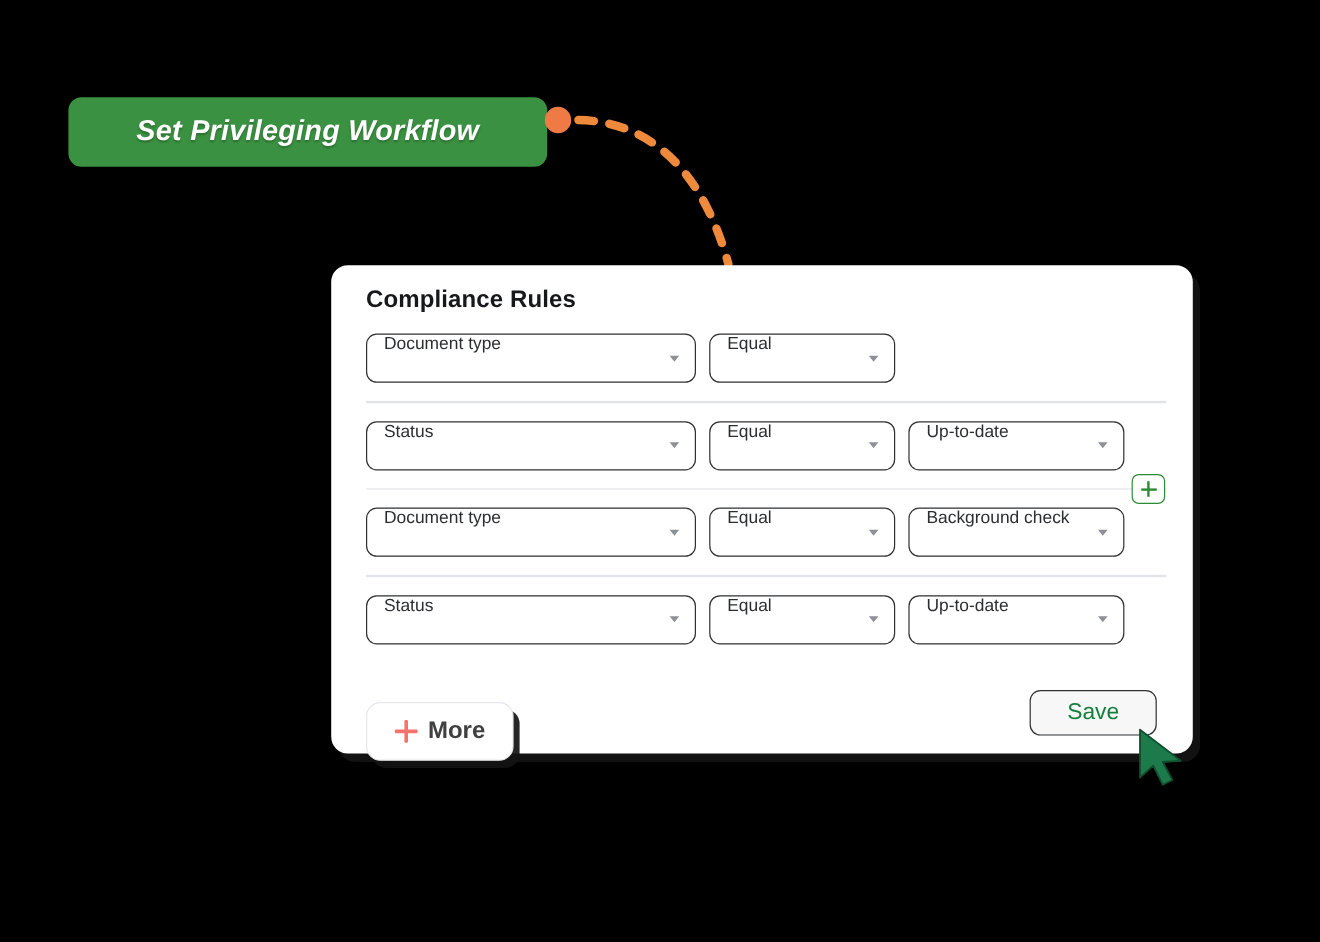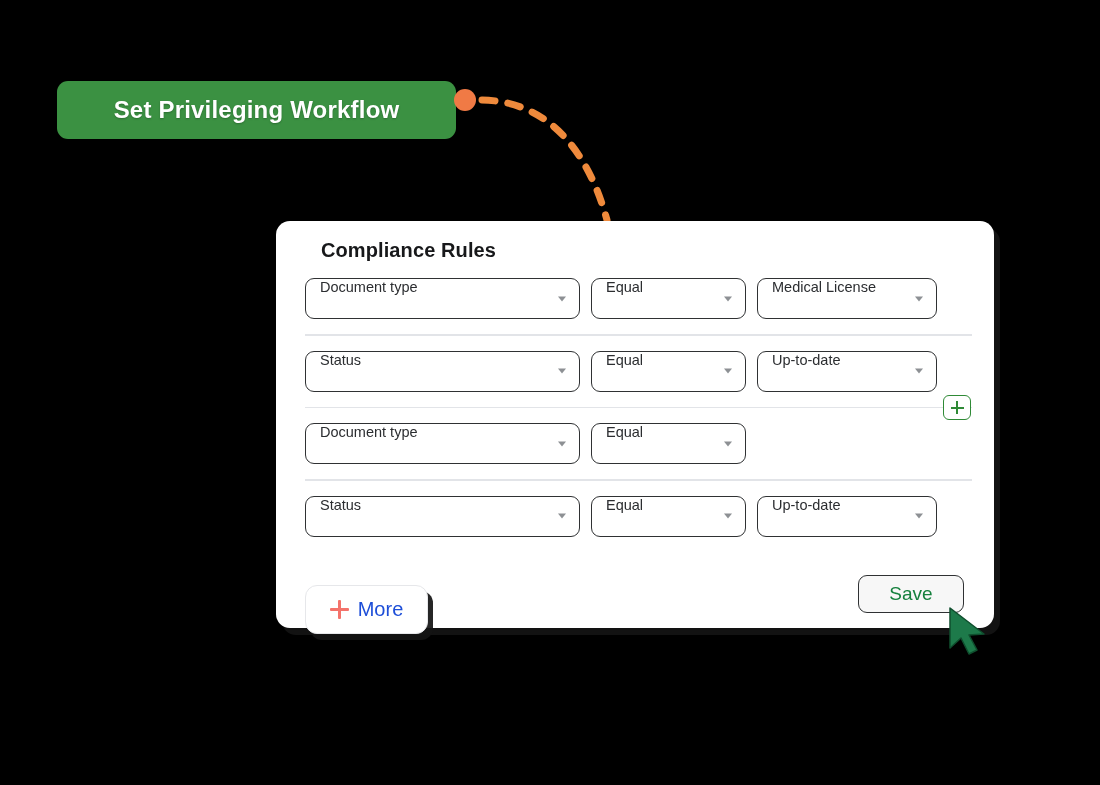--- a/index.html
+++ b/index.html
@@ -21,20 +21,21 @@
     left: 57px;
     top: 81px;
     width: 399px;
     height: 58px;
     border-radius: 11px;
     background: #3b9142;
     display: flex;
     align-items: center;
     justify-content: center;
     box-sizing: border-box;
+    font-style: italic;
   }
   .pill-label {
     color: #ffffff;
     font-size: 24px;
     font-weight: 600;
     letter-spacing: 0.2px;
     text-shadow: 0 1px 2px rgba(0,0,0,0.25);
     white-space: nowrap;
   }
 
@@ -64,21 +65,21 @@
     position: absolute;
     left: 29px;
     top: 18px;
     right: 22px;
   }
   .card-title {
     font-size: 20px;
     font-weight: 700;
     color: #17181a;
     letter-spacing: 0.1px;
-    margin: 0 0 16px 16px;
+    margin: 0 0 16px 0;
   }
 
   
   .rule-row {
     display: flex;
     align-items: center;
     gap: 11px;
     height: 41px;
   }
   .select {
@@ -182,22 +183,22 @@
     border-radius: 1px;
   }
   .more-plus::before {
     left: 0; top: 8px; width: 19px; height: 3px;
   }
   .more-plus::after {
     top: 0; left: 8px; height: 19px; width: 3px;
   }
   .more-label {
     font-size: 20px;
-    font-weight: 400;
-    color: #1d4ed8;
+    font-weight: 700;
+    color: #404040;
   }
 
   
   .save-btn {
     position: absolute;
     left: 858px;
     top: 575px;
     width: 106px;
     height: 38px;
     background: #f7f7f7;
@@ -243,24 +244,20 @@
 
     <div class="rule-row">
       <div class="select w-field">
         <span>Document type</span>
         <span class="caret"></span>
       </div>
       <div class="select w-op">
         <span>Equal</span>
         <span class="caret"></span>
       </div>
-      <div class="select w-value">
-        <span>Medical License</span>
-        <span class="caret"></span>
-      </div>
     </div>
 
     <div class="divider"></div>
 
     <div class="rule-row">
       <div class="select w-field">
         <span>Status</span>
         <span class="caret"></span>
       </div>
       <div class="select w-op">
@@ -277,20 +274,24 @@
 
     <div class="rule-row">
       <div class="select w-field">
         <span>Document type</span>
         <span class="caret"></span>
       </div>
       <div class="select w-op">
         <span>Equal</span>
         <span class="caret"></span>
       </div>
+      <div class="select w-value">
+        <span>Background check</span>
+        <span class="caret"></span>
+      </div>
     </div>
 
     <div class="divider"></div>
 
     <div class="rule-row">
       <div class="select w-field">
         <span>Status</span>
         <span class="caret"></span>
       </div>
       <div class="select w-op">

